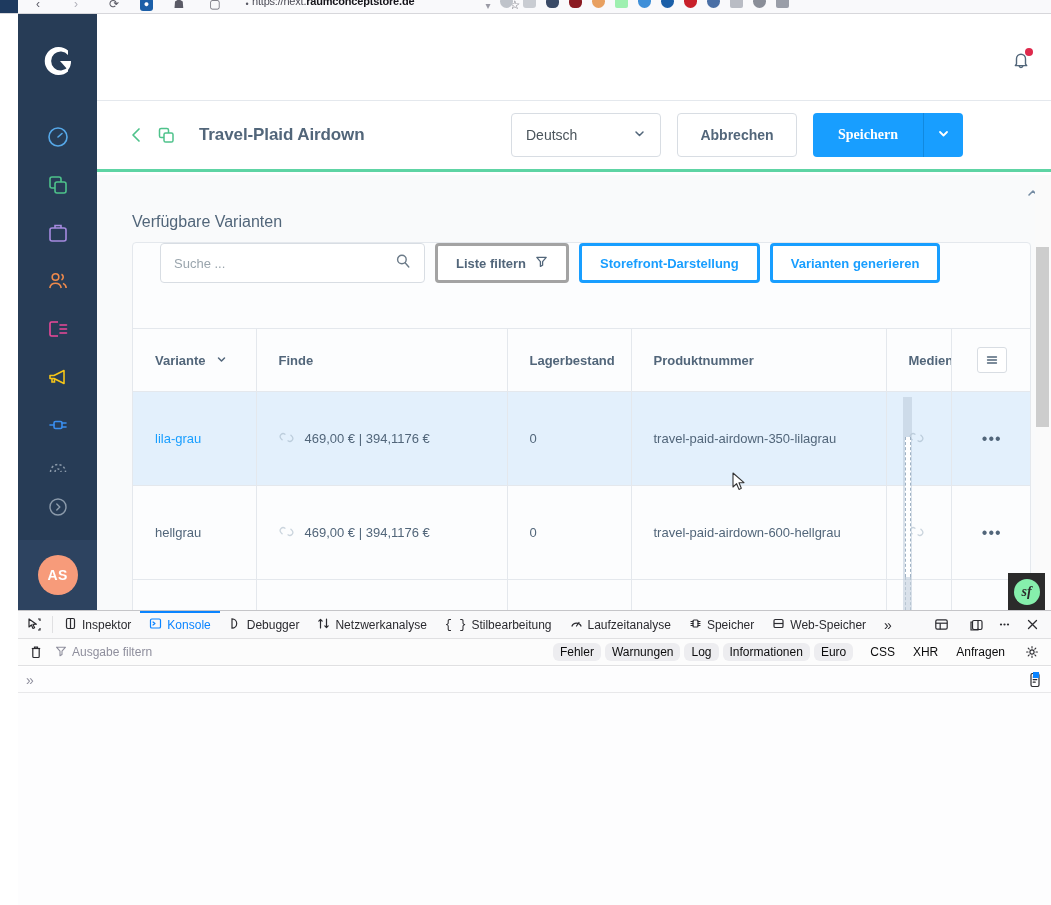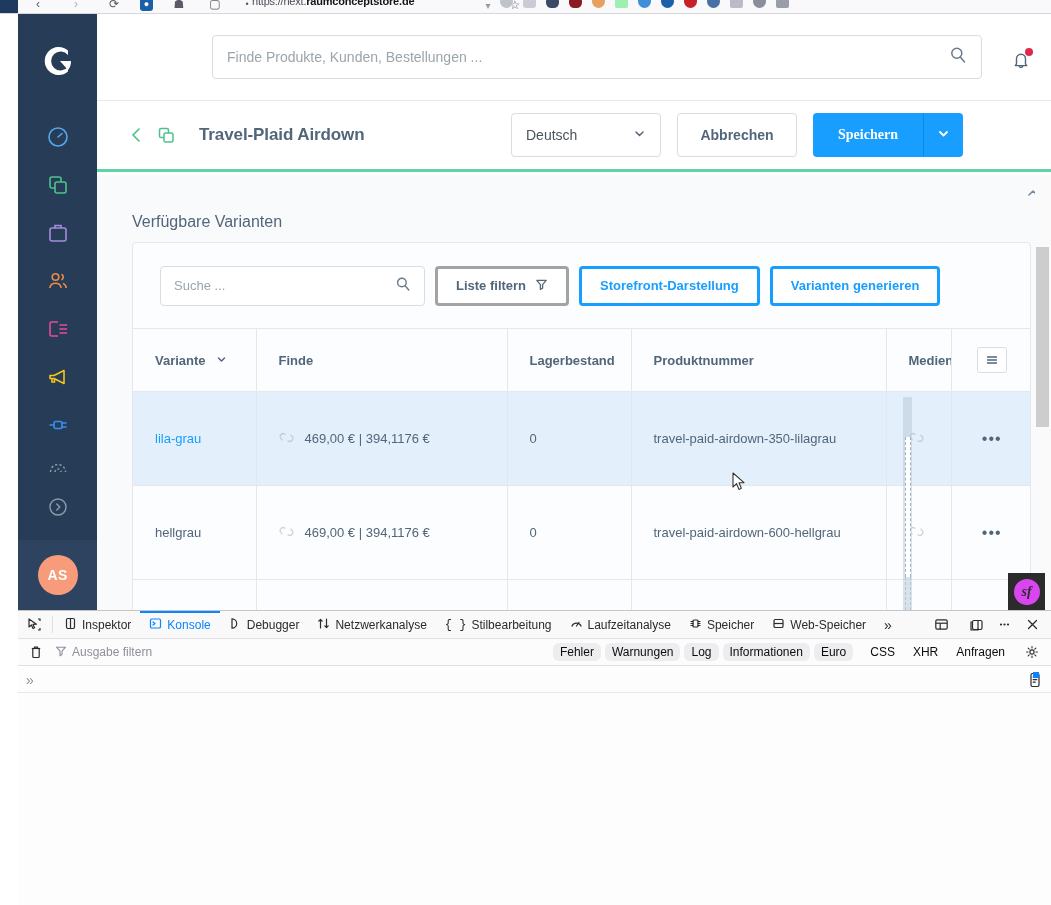--- a/index.html
+++ b/index.html
@@ -138,21 +138,21 @@
     color: #758ca3;
   }
   .section-title {
     position: absolute; left: 35px; top: 38px; font-size: 16px; color: #52667a;
   }
   .card {
     position: absolute; left: 35px; top: 67px; width: 899px; bottom: -60px;
     background: #fcfdfe; border: 1px solid #e4e8ed; border-radius: 4px;
     overflow: hidden;
   }
-  .card-toolbar { height: 85px; display: flex; align-items: center; padding: 0 27px; gap: 10px; }
+  .card-toolbar { height: 85px; display: flex; align-items: flex-start; padding: 0 27px; gap: 10px; }
   .tb-search {
     width: 265px; height: 40px; border: 1px solid #d8dde3; border-radius: 4px;
     background: #fff; display: flex; align-items: center; padding: 0 13px;
   }
   .tb-search input {
     flex: 1; border: 0; outline: none; font-size: 13px; color: #4a545b;
     font-family: "Liberation Sans", sans-serif; background: transparent;
   }
   .tb-search input::placeholder { color: #9aa5ad; }
   .tb-btn {
@@ -215,21 +215,21 @@
     position: absolute; right: 2px; top: 72px; width: 13px; height: 180px;
     background: #cdcdcd; border-radius: 0;
   }
 
   
   .sf-toolbar {
     position: absolute; right: 6px; bottom: 0px; width: 37px; height: 37px;
     background: #2b2b2b; display: flex; align-items: center; justify-content: center;
   }
   .sf-logo {
-    width: 26px; height: 26px; border-radius: 50%; background: #d946ef;
+    width: 26px; height: 26px; border-radius: 50%; background: #86efac;
     display: flex; align-items: center; justify-content: center;
     color: #2b2b2b; font-family: "Liberation Serif", serif; font-style: italic;
     font-size: 14px; font-weight: 700;
   }
 
   
   .cursor {
     position: absolute; left: 714px; top: 458px; width: 14px; height: 20px;
     pointer-events: none; z-index: 50;
   }
@@ -415,29 +415,20 @@
           </svg>
         </span>
       </div>
     </div>
     <div class="sidebar-bottom">
       <div class="avatar">AS</div>
     </div>
   </div>
 
   <div class="topbar">
-    <div class="search-wrap">
-      <input class="search-input" value="" placeholder="Finde Produkte, Kunden, Bestellungen ..." style="">
-      <span>
-        <svg width="18" height="18" viewBox="0 0 18 18" fill="none" stroke="#6b7a88" stroke-width="1.5">
-          <circle cx="7.8" cy="7.3" r="5"></circle>
-            <path d="M11.5 11.2 L15.5 16" stroke-linecap="round"></path>
-        </svg>
-      </span>
-    </div>
     <div class="bell-wrap">
       <span>
         <svg width="20" height="20" viewBox="0 0 20 20" fill="none" stroke="#52667a" stroke-width="1.4">
           <path d="M5.5 14 V8.8 a4.5 4.5 0 0 1 9 0 V14 l1.2 1.6 H4.3 z" stroke-linejoin="round"></path>
           <path d="M8.3 16.4 a1.9 1.9 0 0 0 3.4 0" stroke-linecap="round"></path>
         </svg>
       </span>
       <span class="bell-dot"></span>
     </div>
   </div>

